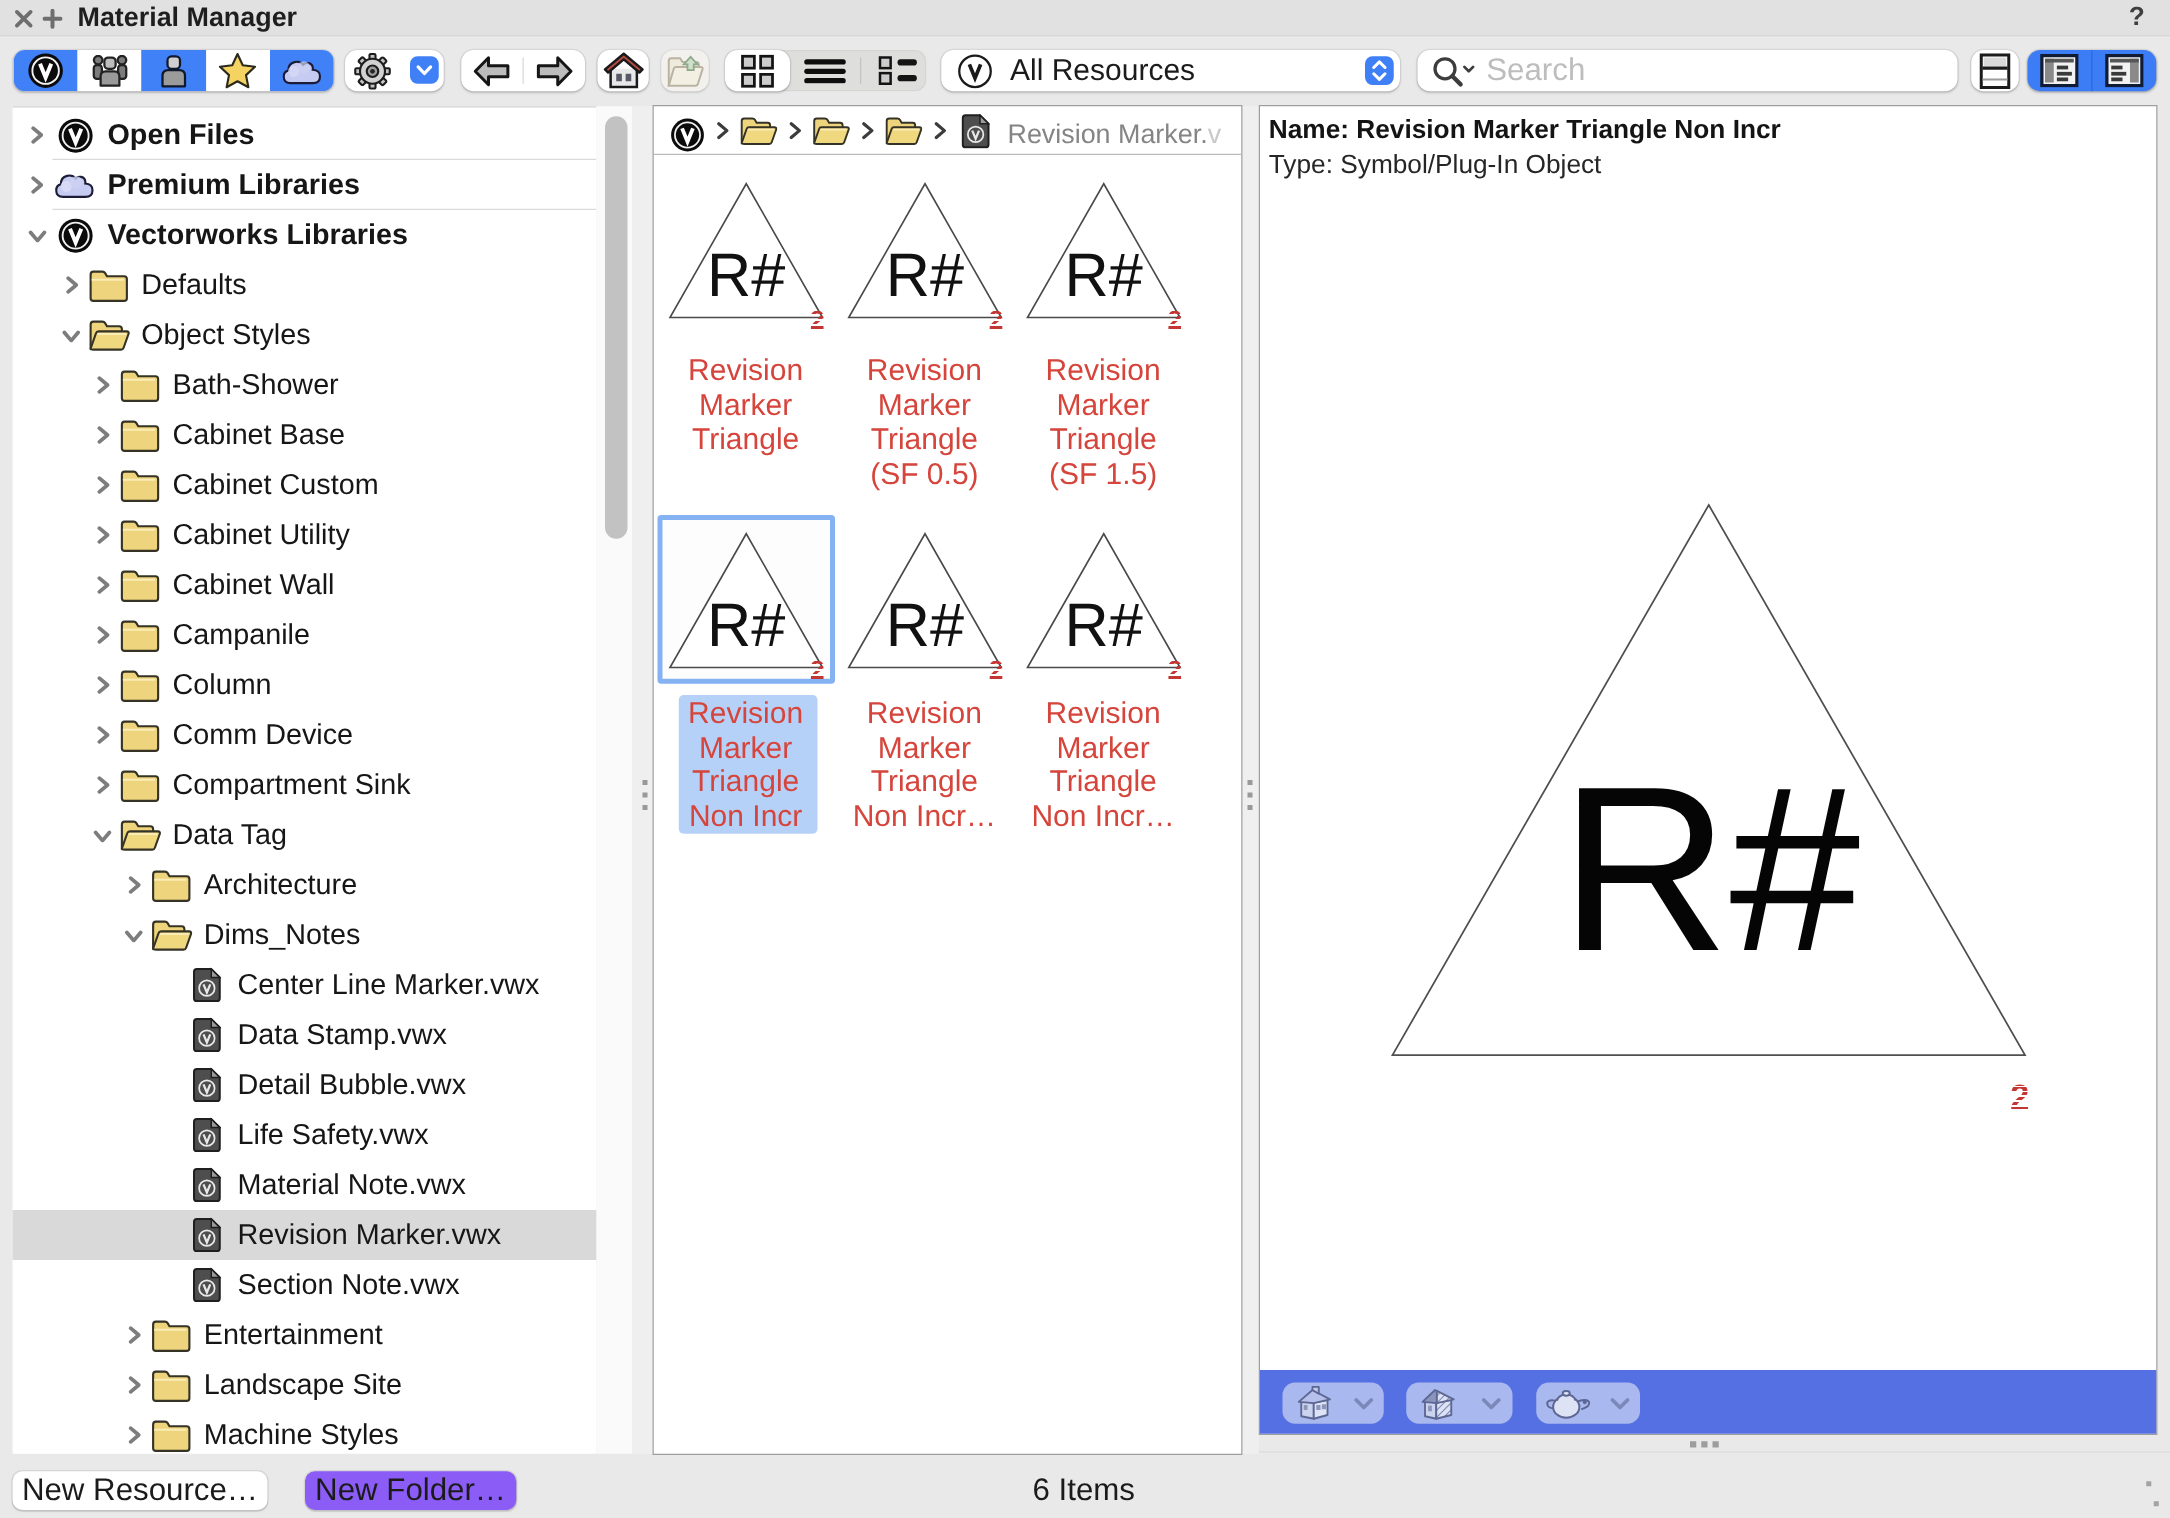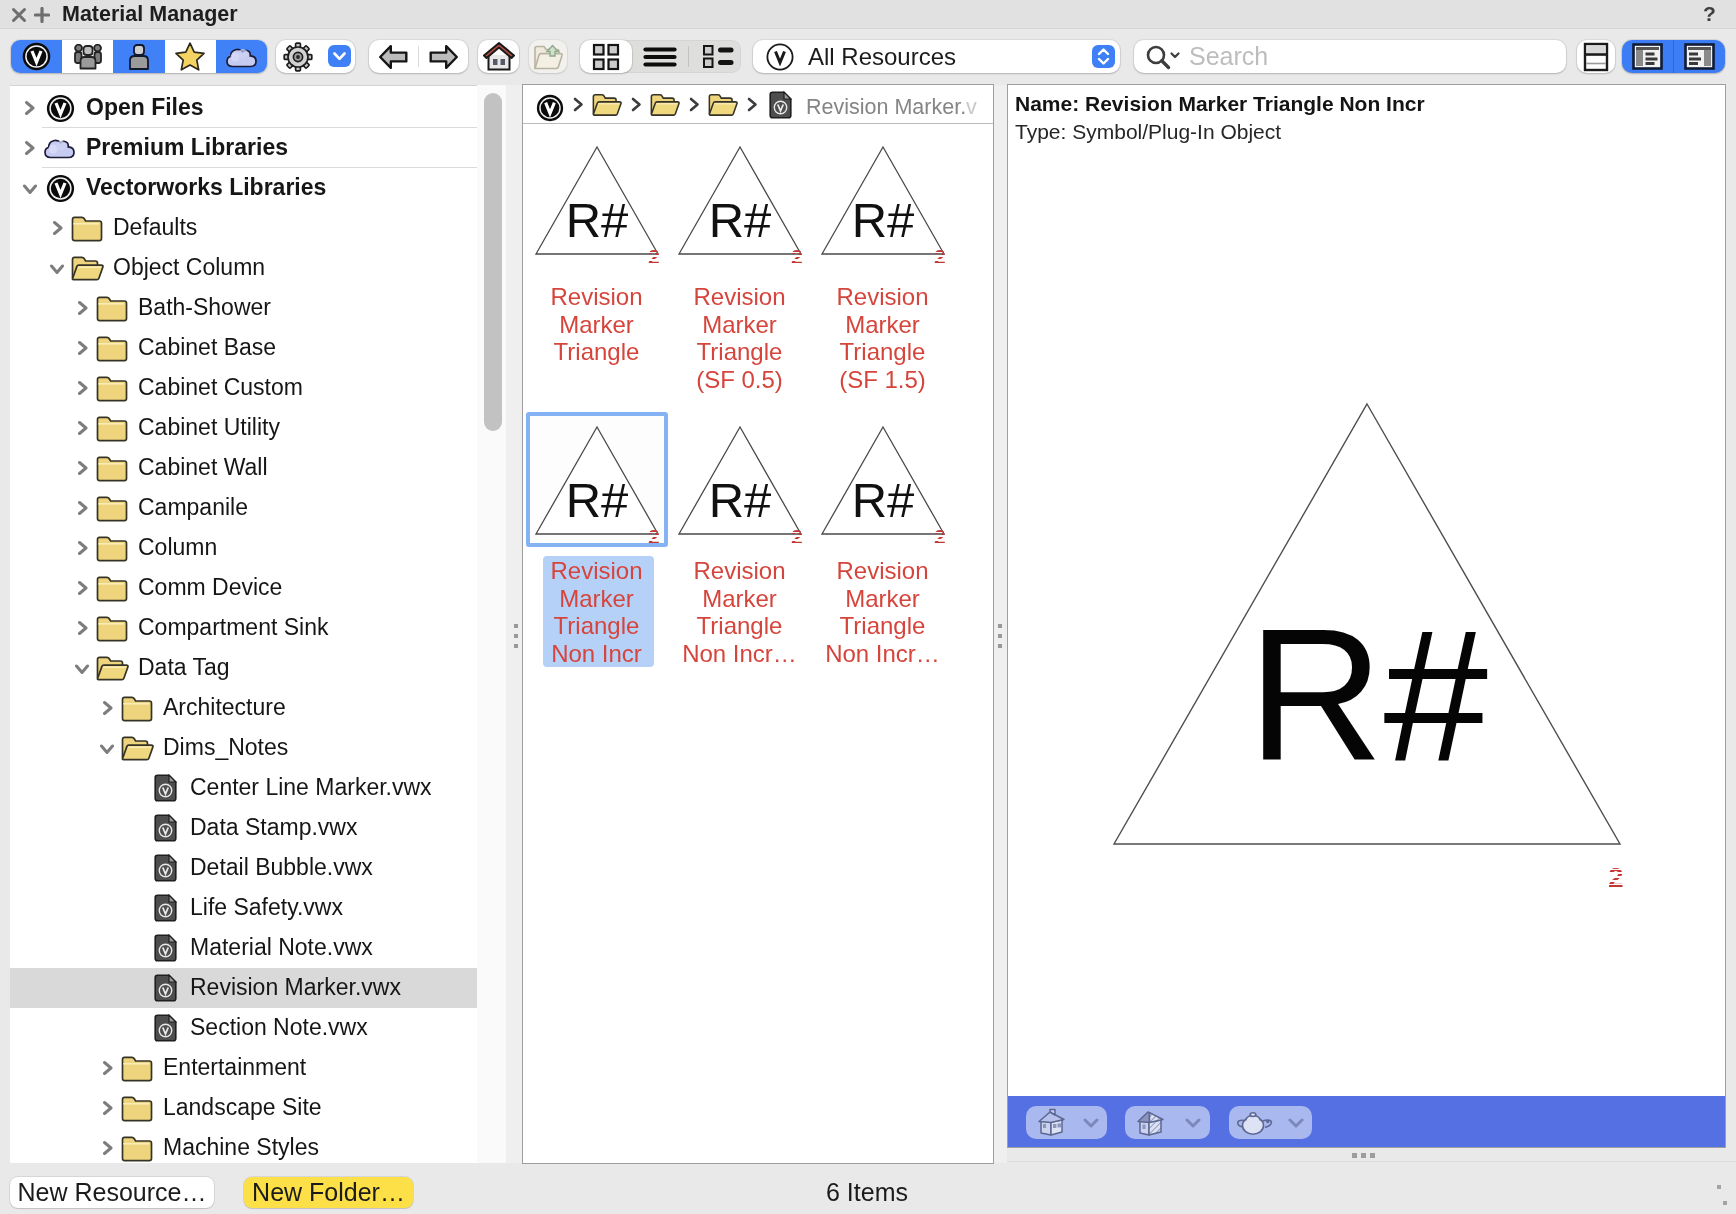--- a/index.html
+++ b/index.html
@@ -305,21 +305,21 @@
     </svg>
     <span class="lbl" style="left:103px;">Defaults</span>
   </div>
 <div class="trow" style="top:248px;">
     <svg class="chev" style="left:39px;top:15px;width:16px;height:11px;" viewBox="0 0 16 11">
       <use href="#chevD"></use>
     </svg>
     <svg class="icon" style="left:61px;top:6px" width="33" height="28" viewBox="0 0 33 28">
       <use href="#foldero"></use>
     </svg>
-    <span class="lbl" style="left:103px;">Object Column</span>
+    <span class="lbl" style="left:103px;">Object Styles</span>
   </div>
 <div class="trow" style="top:288px;">
     <svg class="chev" style="left:67px;top:12px" viewBox="0 0 11 16">
       <use href="#chevR"></use>
     </svg>
     <svg class="icon" style="left:86px;top:6px" width="32" height="28" viewBox="0 0 32 28">
       <use href="#folderc"></use>
     </svg>
     <span class="lbl" style="left:128px;">Bath-Shower</span>
   </div>
@@ -628,17 +628,17 @@
     </svg>
 </div>
 
 <div class="abs" style="left:1352px;top:1153px;width:5px;height:5px;background:#9d9d9d;"></div>
 <div class="abs" style="left:1361px;top:1153px;width:5px;height:5px;background:#9d9d9d;"></div>
 <div class="abs" style="left:1370px;top:1153px;width:5px;height:5px;background:#9d9d9d;"></div>
 <div class="abs" style="left:1007px;top:1161px;width:729px;height:1px;background:#dcdcdc;"></div>
 
 <div class="abs" style="left:0px;top:1164px;width:1736px;height:50px;background:#eae9e9;"></div>
 <div class="abs" style="left:10px;top:1177px;width:204px;height:31px;background:#ffffff;border-radius:8px;box-shadow:0 0 0 1px rgba(0,0,0,0.08),0 1px 1px rgba(0,0,0,0.10);display:flex;align-items:center;justify-content:center;font-size:25px;color:#1b1b1b;">New Resource…</div>
-<div class="abs" style="left:244px;top:1177px;width:169px;height:31px;background:#fde047;border-radius:8px;box-shadow:0 0 0 1px rgba(0,0,0,0.08),0 1px 1px rgba(0,0,0,0.10);display:flex;align-items:center;justify-content:center;font-size:25px;color:#1b1b1b;">New Folder…</div>
+<div class="abs" style="left:244px;top:1177px;width:169px;height:31px;background:#8b5cf6;border-radius:8px;box-shadow:0 0 0 1px rgba(0,0,0,0.08),0 1px 1px rgba(0,0,0,0.10);display:flex;align-items:center;justify-content:center;font-size:25px;color:#1b1b1b;">New Folder…</div>
 <div class="abs" style="left:767px;top:1178px;width:200px;text-align:center;font-size:25px;color:#1b1b1b;">6 Items</div>
 
 <div class="abs" style="left:1717px;top:1185px;width:4px;height:4px;background:#a3a3a3;"></div>
 <div class="abs" style="left:1723px;top:1201px;width:4px;height:4px;background:#a3a3a3;"></div>
 
 </body></html>

